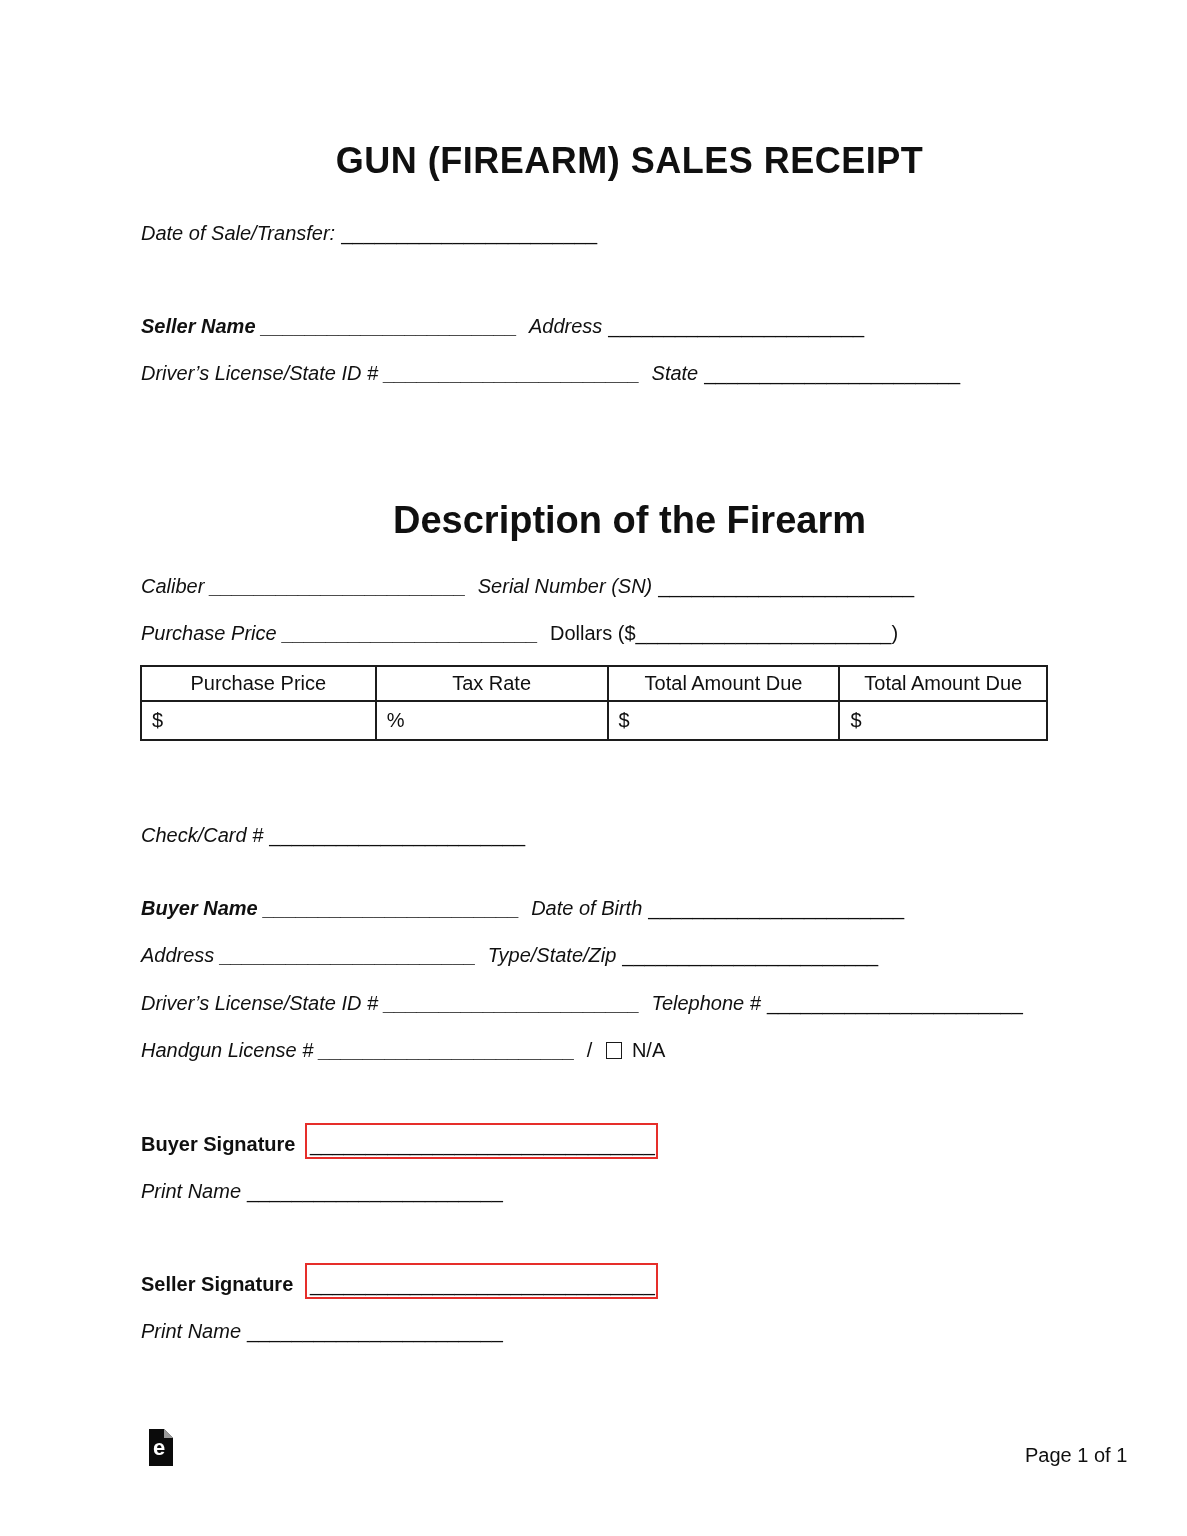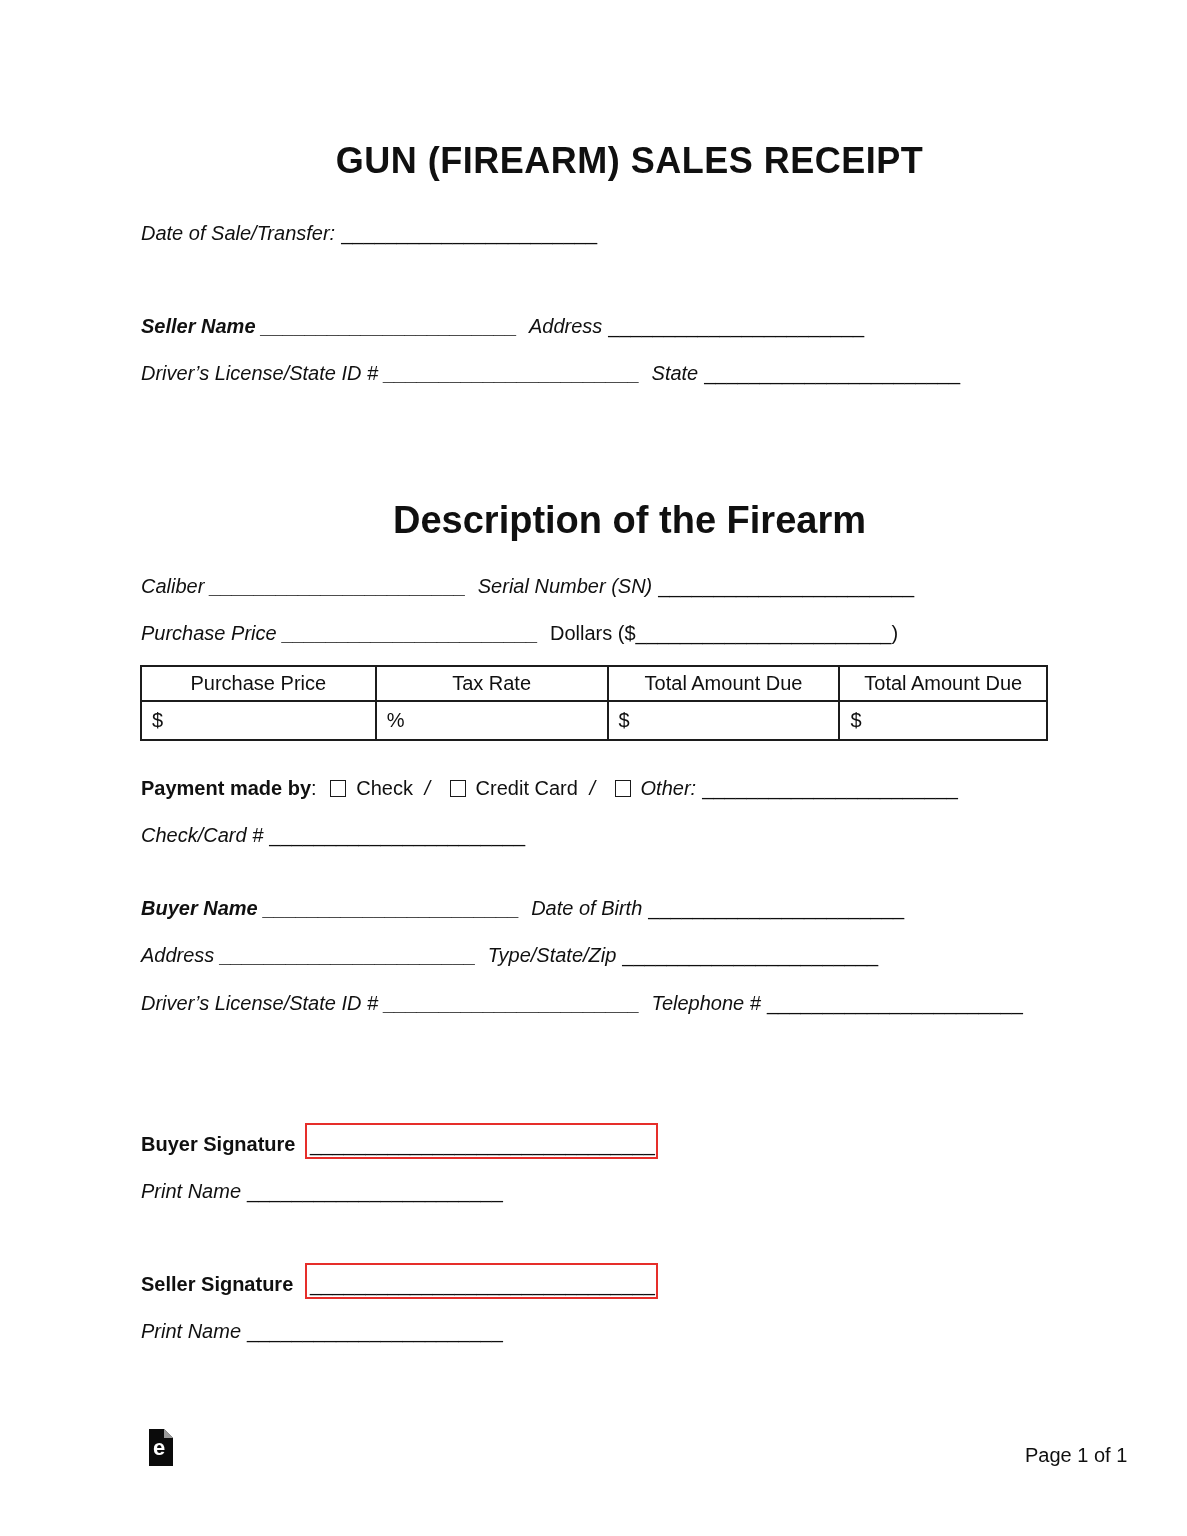--- a/index.html
+++ b/index.html
@@ -109,48 +109,45 @@
     </tr>
     <tr>
       <td>$</td>
       <td>%</td>
       <td>$</td>
       <td>$</td>
     </tr>
   </tbody>
     </table>
 
-  <div class="line" style="top:777px">
-    <span class="b">Payment made by</span><span>:</span>
-    <span class="cb"></span><span>Check</span>
-    <span class="gap gap-l">/</span>
-    <span class="cb"></span><span>Credit Card</span>
-    <span class="gap gap-l">/</span>
-    <span class="cb"></span><span class="gap">Other:</span><span class="blank">_______________________</span>
-  </div>
 
   <div class="line" style="top:897px">
     <span class="b gap">Buyer Name</span><span class="blank gap">_______________________</span>
     <span class="gap">Date of Birth</span><span class="blank">_______________________</span>
   </div>
 
   <div class="line" style="top:824px">
     <span class="gap">Check/Card #</span><span class="blank">_______________________</span>
   </div>
 
   <div class="line" style="top:944px">
     <span class="gap">Address</span><span class="blank gap">_______________________</span>
     <span class="gap">Type/State/Zip</span><span class="blank">_______________________</span>
   </div>
 
   <div class="line" style="top:992px">
     <span class="gap">Driver’s License/State ID #</span><span class="blank gap">_______________________</span>
     <span class="gap">Telephone #</span><span class="blank">_______________________</span>
   </div>
 
+  <div class="line" style="top:1039px">
+    <span class="gap">Handgun License #</span><span class="blank gap">_______________________</span>
+    <span>/</span>
+    <span class="cb"></span><span>N/A</span>
+  </div>
 
   <div class="line" style="top:1133px">
     <span class="b">Buyer Signature</span>
     <span class="sigbox">
         <span class="sigline blank">_______________________________</span>
       </span>
   </div>
 
   <div class="line" style="top:1180px">
     <span class="gap">Print Name</span><span class="blank">_______________________</span>

